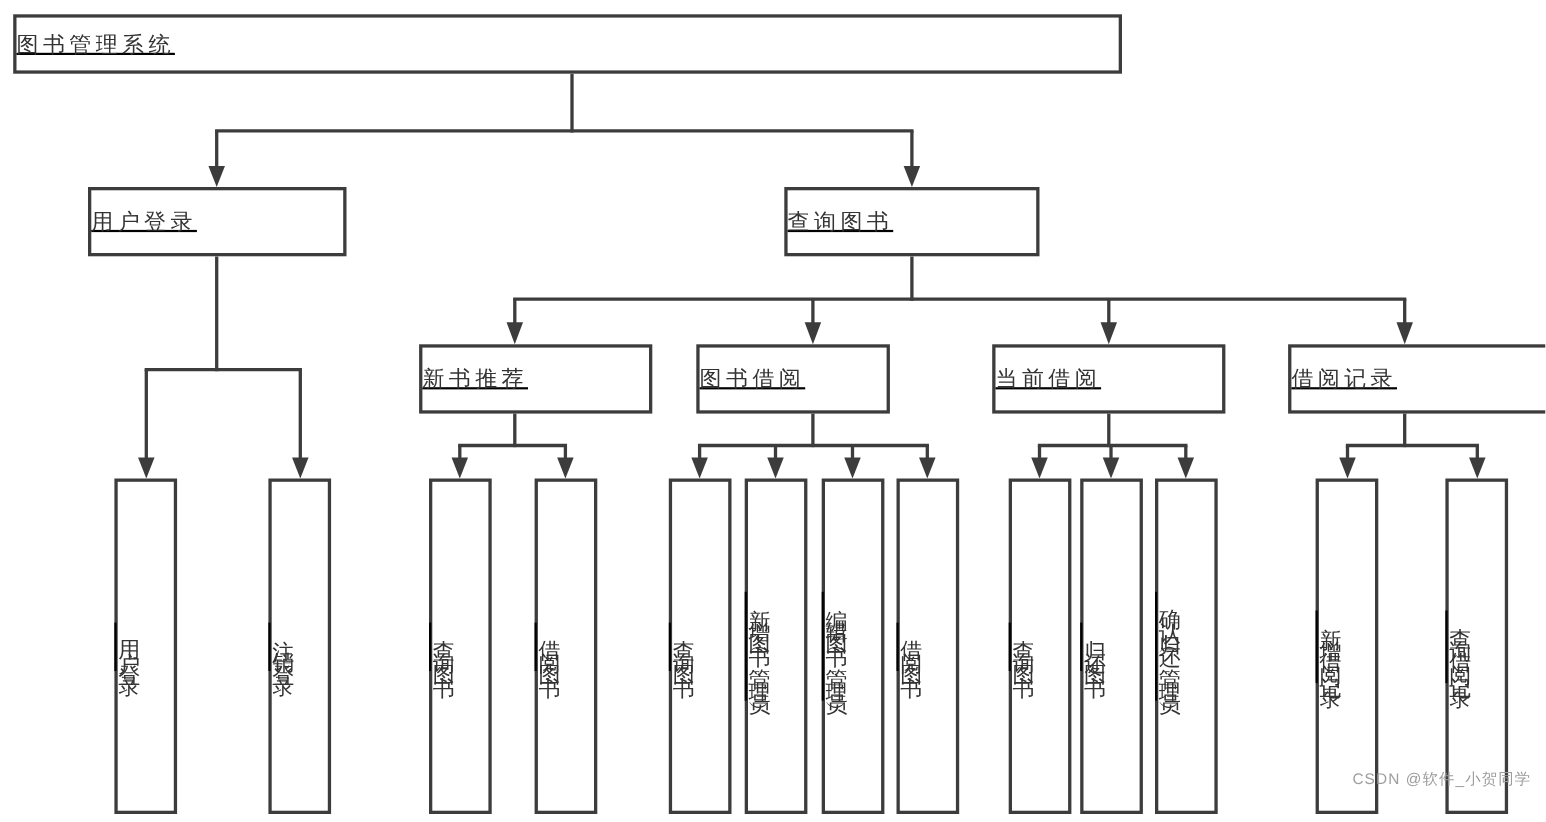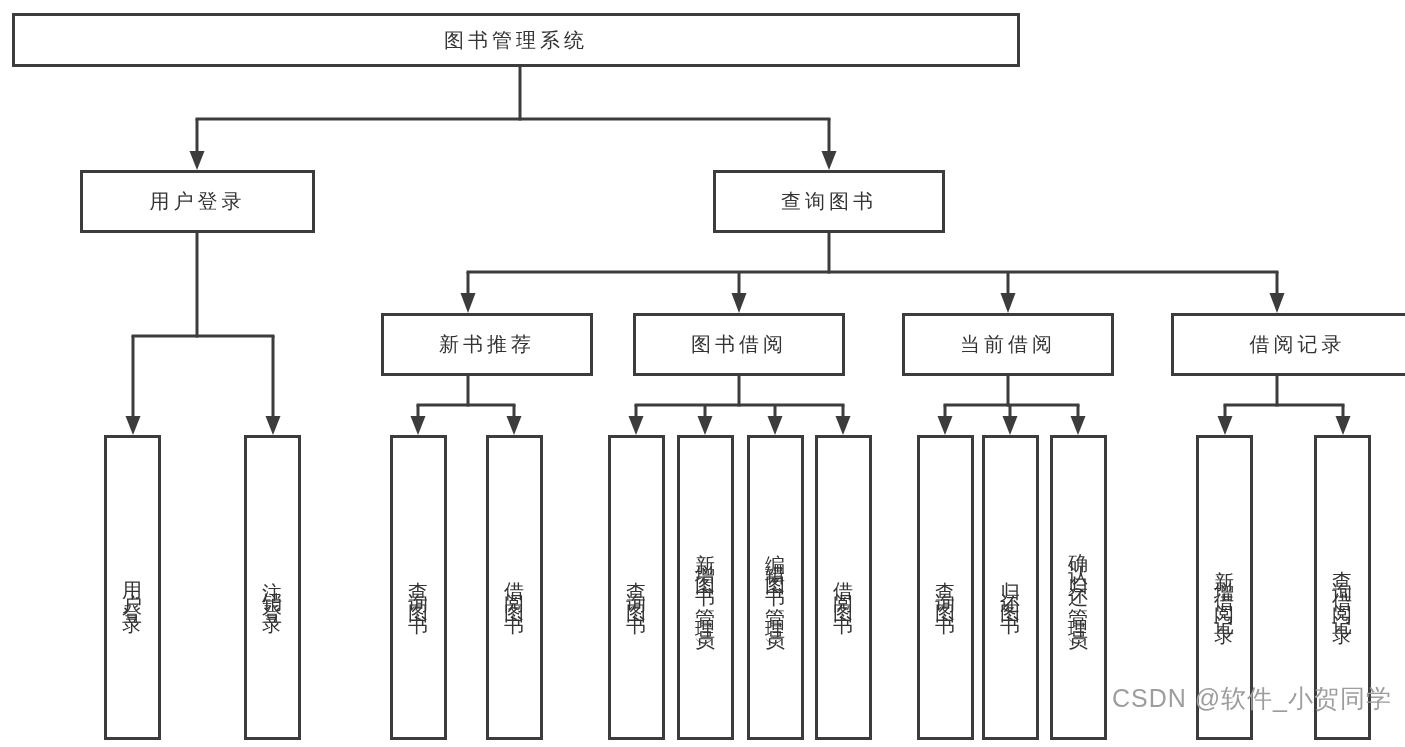--- a/index.html
+++ b/index.html
@@ -25,21 +25,21 @@
     width:1405px;height:747px;
   }
   .connectors line{stroke:var(--line);stroke-width:3;}
   .connectors polygon{fill:var(--line);stroke:none;}
   .box{
     position:absolute;
     background:var(--box-bg);
     border:3px solid var(--line);
     display:flex;
     align-items:center;
-    justify-content:center;
+    text-decoration:underline;
   }
   .hbox .lbl{
     font-size:20px;
     letter-spacing:4px;
     color:var(--text);
     white-space:nowrap;
   }
   .vbox{
     width:57px;
     height:305px;
@@ -48,23 +48,23 @@
     writing-mode:vertical-rl;
     text-orientation:mixed;
     font-size:20px;
     letter-spacing:11px;
     color:var(--text);
     line-height:1;
   }
   .l2,.l3{height:63px;}
   .watermark{
     position:absolute;
-    top:682px;
+    top:700px;
     right:13px;
-    font-size:25px;
+    font-size:14px;
     letter-spacing:1px;
     color:var(--watermark);
     white-space:nowrap;
     z-index:5;
   }
 </style>
 </head>
 <body>
 
 <div class="canvas">
@@ -152,21 +152,21 @@
   <div class="box hbox l2" style="left:80px;top:170px;width:235px">
     <span class="lbl">用户登录</span>
   </div>
   <div class="box hbox l2" style="left:713px;top:170px;width:232px">
     <span class="lbl">查询图书</span>
   </div>
 
   <div class="box hbox l3" style="left:381px;top:313px;width:212px">
     <span class="lbl">新书推荐</span>
   </div>
-  <div class="box hbox l3" style="left:633px;top:313px;width:212px">
+  <div class="box hbox l3" style="left:633px;top:313px;width:176px">
     <span class="lbl">图书借阅</span>
   </div>
   <div class="box hbox l3" style="left:902px;top:313px;width:212px">
     <span class="lbl">当前借阅</span>
   </div>
   <div class="box hbox l3" style="left:1171px;top:313px;width:253px">
     <span class="lbl">借阅记录</span>
   </div>
 
   <div class="box vbox" style="left:104px;top:435px">

